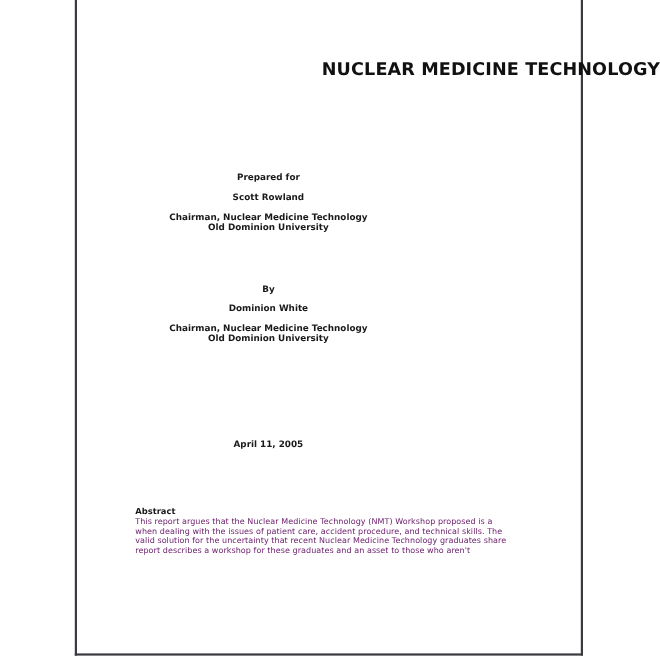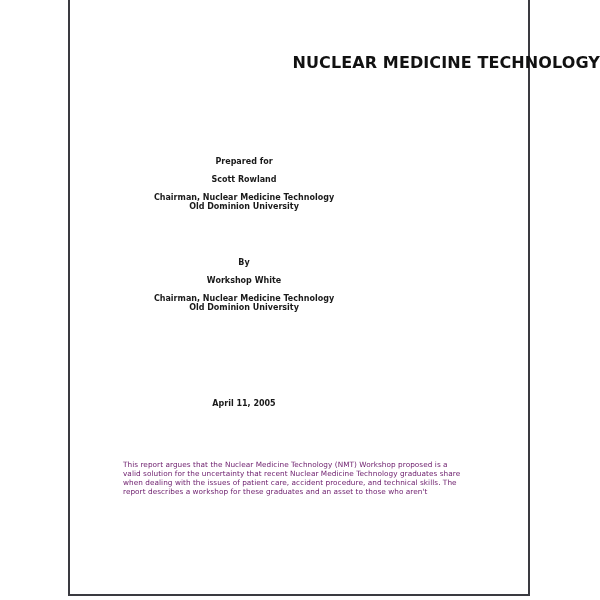--- a/index.html
+++ b/index.html
@@ -78,24 +78,25 @@
 <div class="title">
   <div>NUCLEAR MEDICINE TECHNOLOGY</div>
 </div>
 
 <div class="center-line" style="top:157px;">Prepared for</div>
 <div class="center-line" style="top:175px;">Scott Rowland</div>
 <div class="center-line" style="top:193px;">Chairman, Nuclear Medicine Technology</div>
 <div class="center-line" style="top:202px;">Old Dominion University</div>
 
 <div class="center-line" style="top:258px;">By</div>
-<div class="center-line" style="top:276px;">Workshop White</div>
+<div class="center-line" style="top:276px;">Dominion White</div>
 <div class="center-line" style="top:294px;">Chairman, Nuclear Medicine Technology</div>
 <div class="center-line" style="top:303px;">Old Dominion University</div>
 
 <div class="center-line" style="top:399px;">April 11, 2005</div>
 
 <div class="abstract">
+  <div class="abstract-heading">Abstract</div>
   <div class="abstract-line">This report argues that the Nuclear Medicine Technology (NMT) Workshop proposed is a</div>
+  <div class="abstract-line">when dealing with the issues of patient care, accident procedure, and technical skills. The</div>
   <div class="abstract-line">valid solution for the uncertainty that recent Nuclear Medicine Technology graduates share</div>
-  <div class="abstract-line">when dealing with the issues of patient care, accident procedure, and technical skills. The</div>
   <div class="abstract-line">report describes a workshop for these graduates and an asset to those who aren't</div>
 </div>
 
 </body></html>

